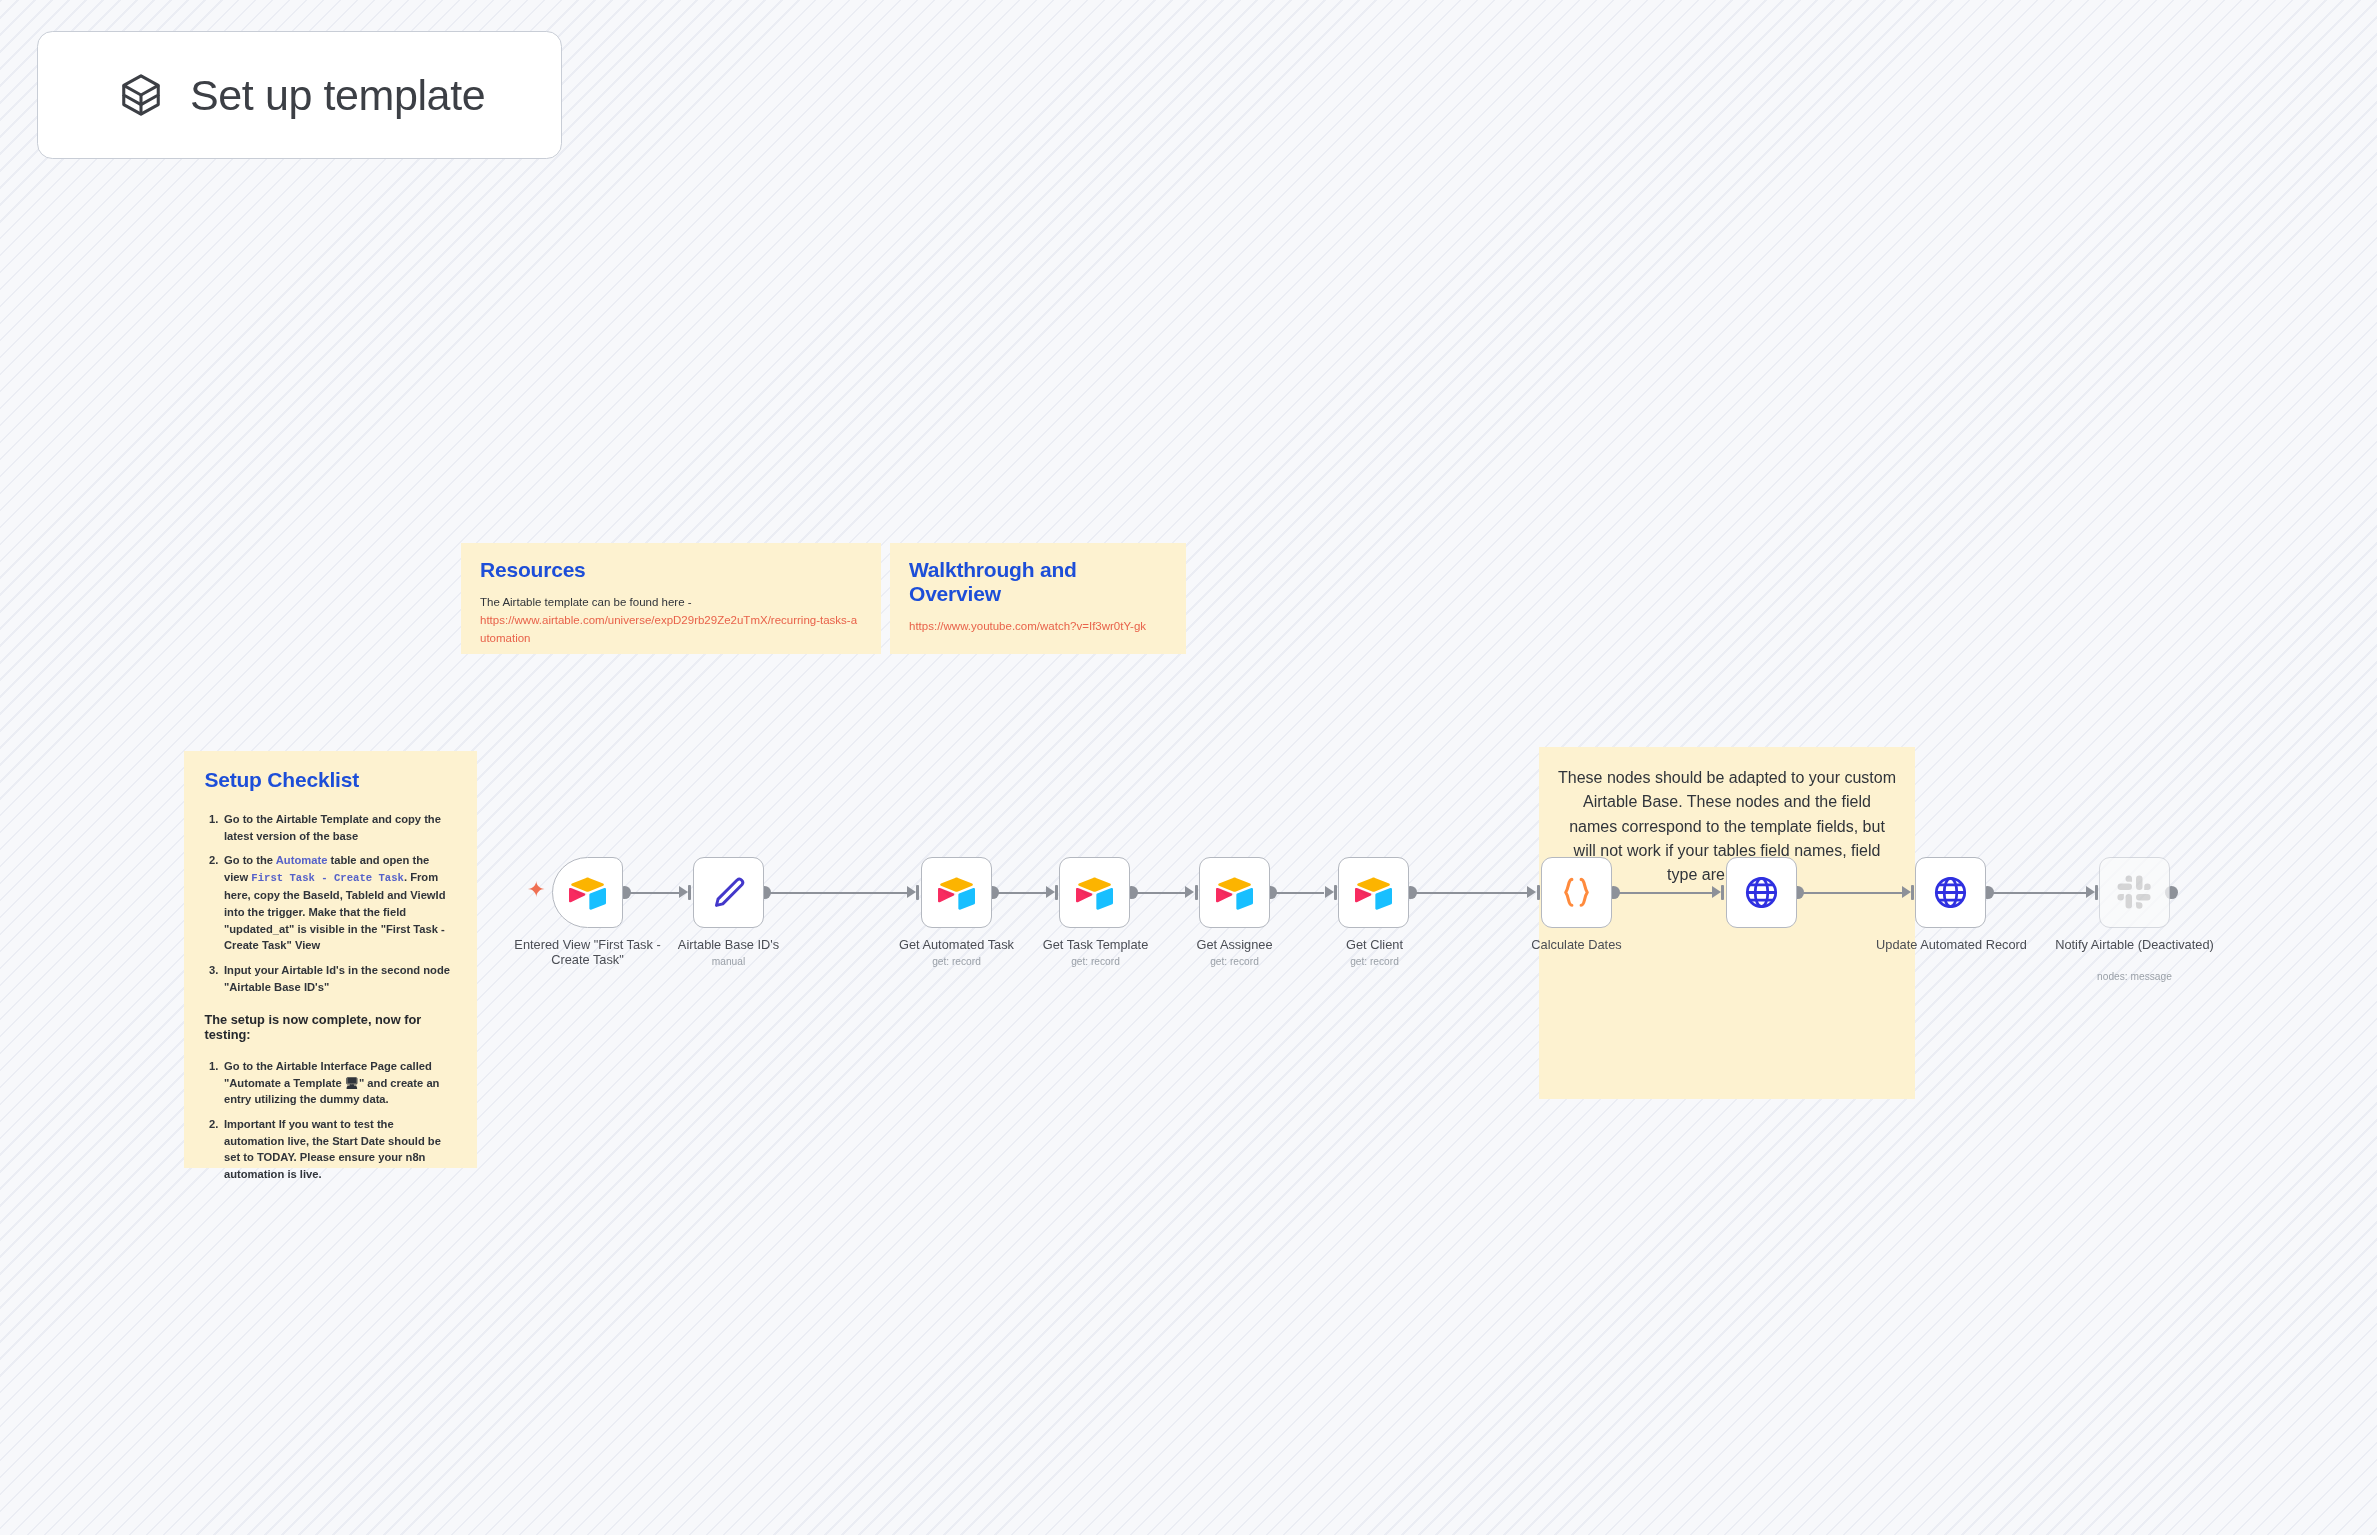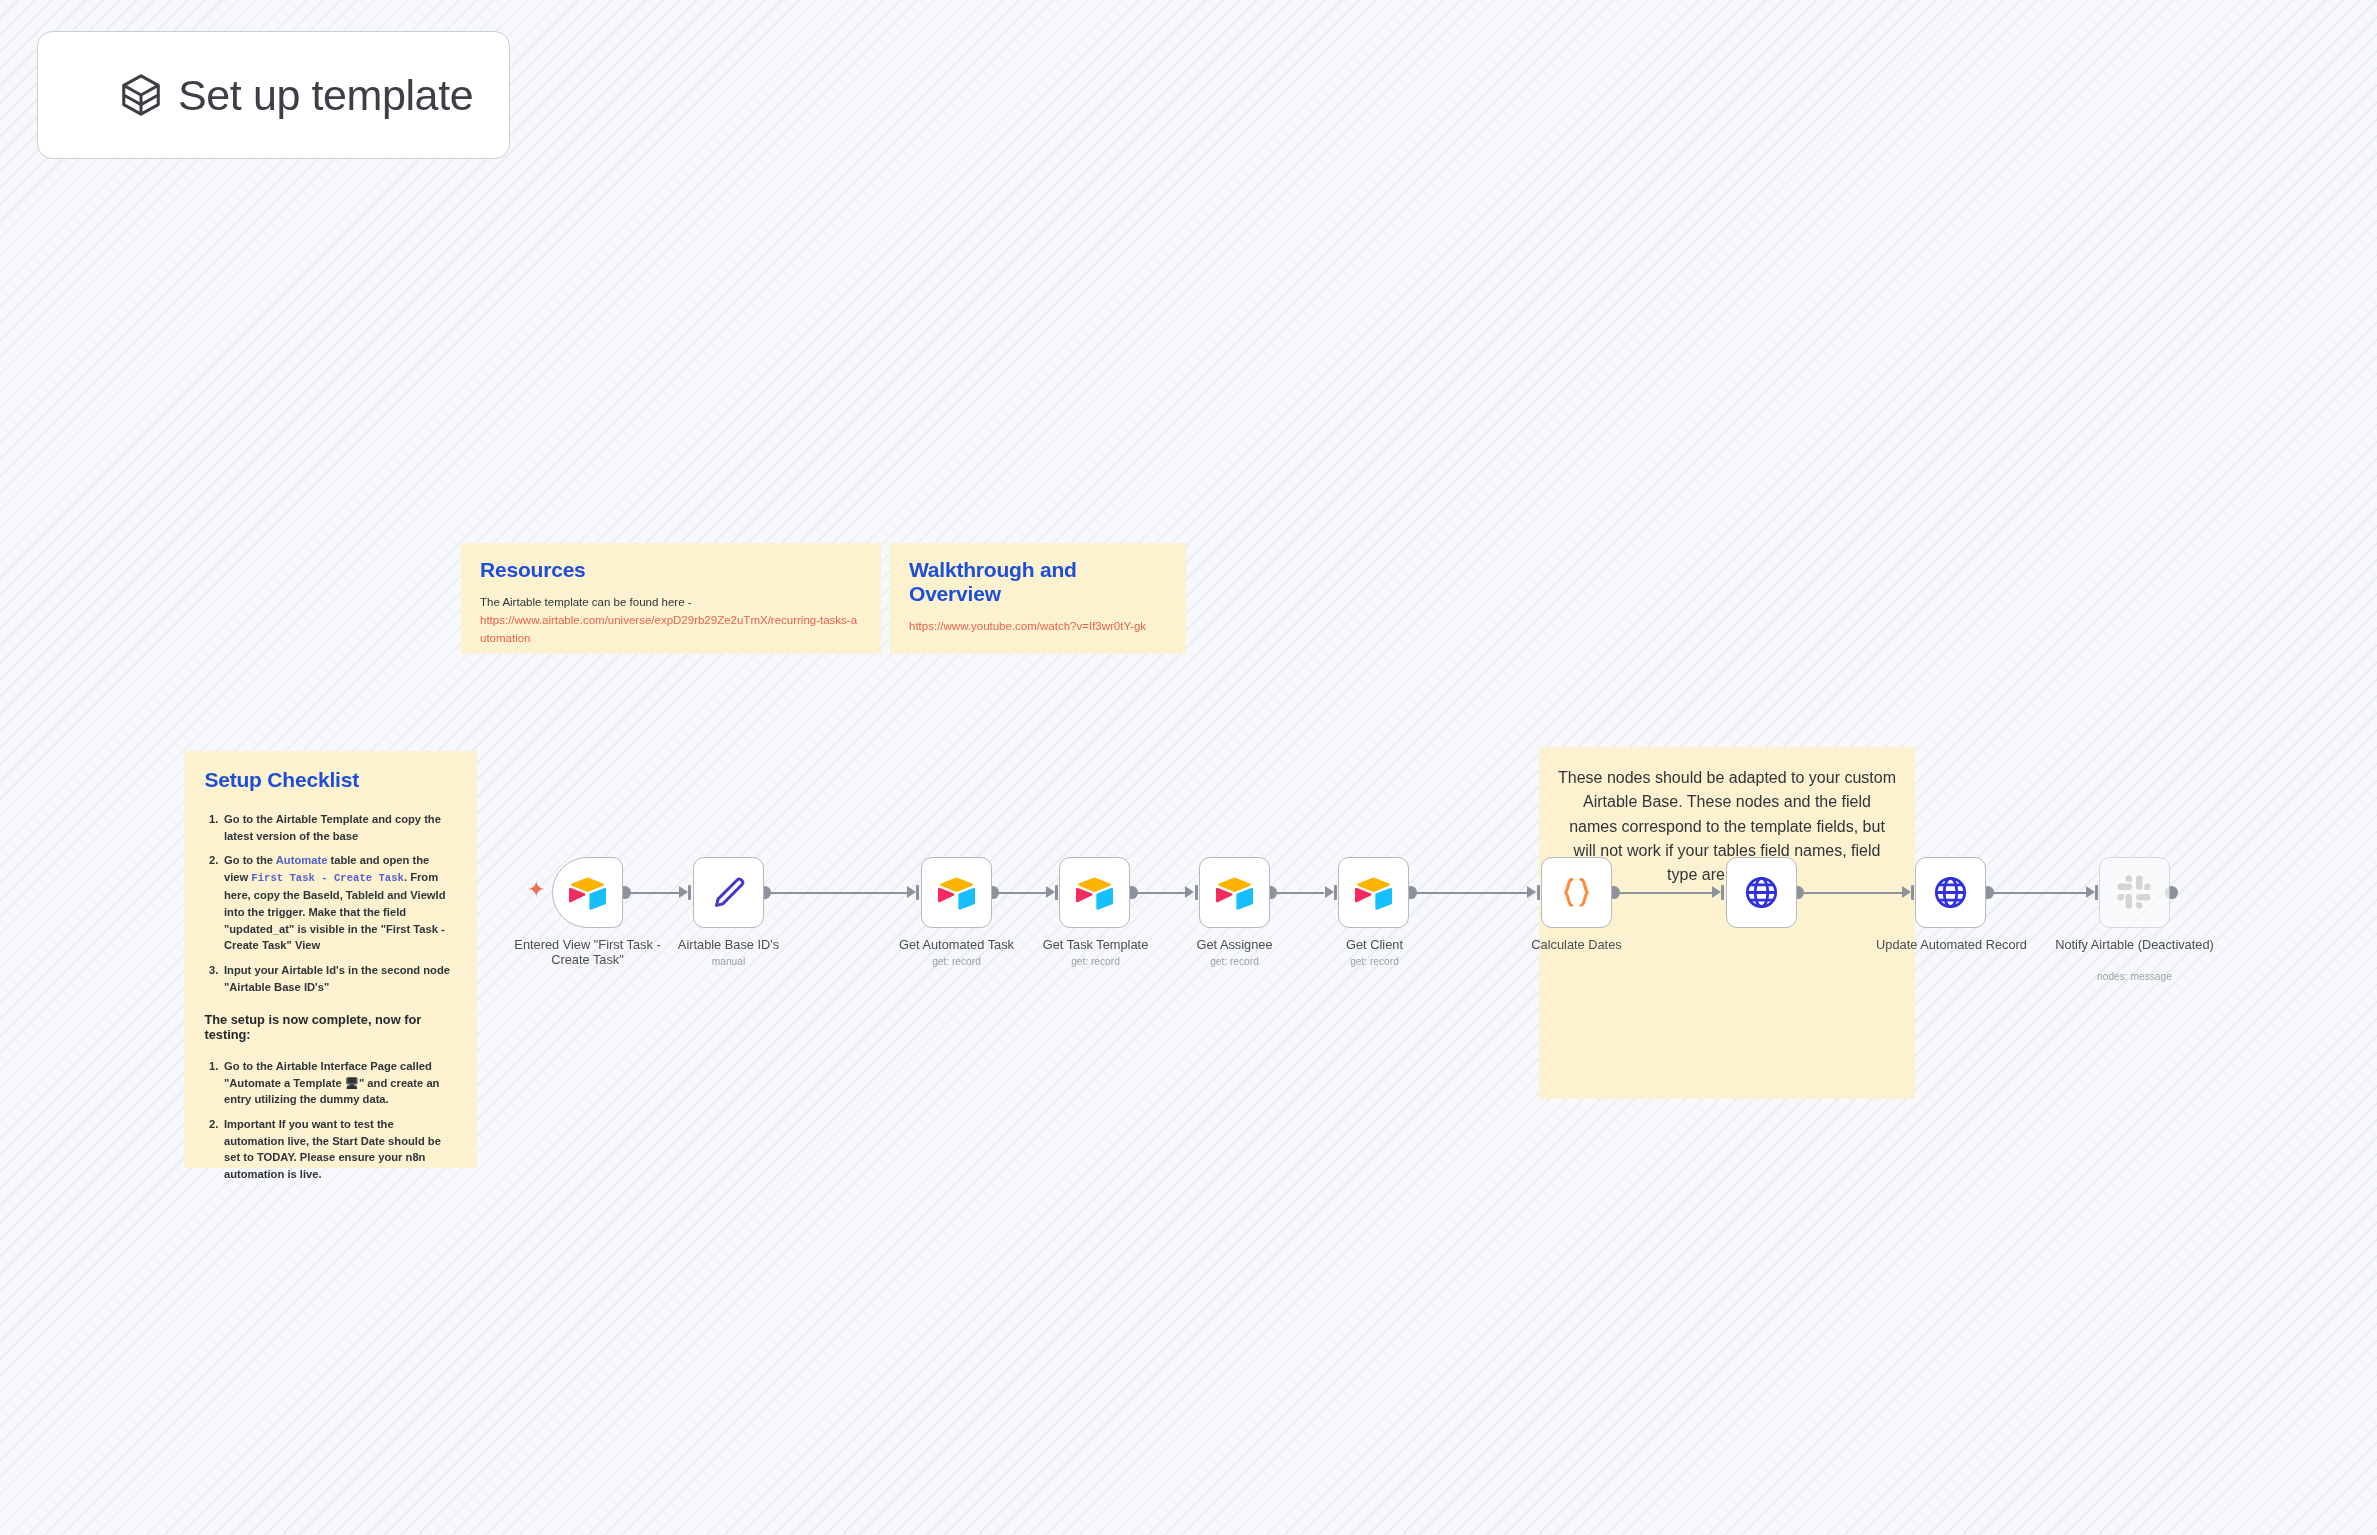--- a/index.html
+++ b/index.html
@@ -17,27 +17,27 @@
       rgba(225,228,238,0.55) 1.7px,
       rgba(255,255,255,0) 1.7px,
       rgba(255,255,255,0) 12px
     );
   }
 
   
   #setup-template-btn {
     position: absolute;
     left: 37px; top: 31px;
-    width: 473px; height: 128px;
+    width: 525px; height: 128px;
     background: #ffffff;
     border: 1.7px solid #c8cdd6;
     border-radius: 15.3px;
     display: flex;
     align-items: center;
-    gap: 14px;
+    gap: 26px;
     padding-left: 80px;
     cursor: pointer;
   }
   #setup-template-btn .btn-label {
     font-size: 43px;
     color: #3c3f45;
     letter-spacing: -0.4px;
   }
   .cube-icon { width: 46px; height: 48px; display:block; }
 

